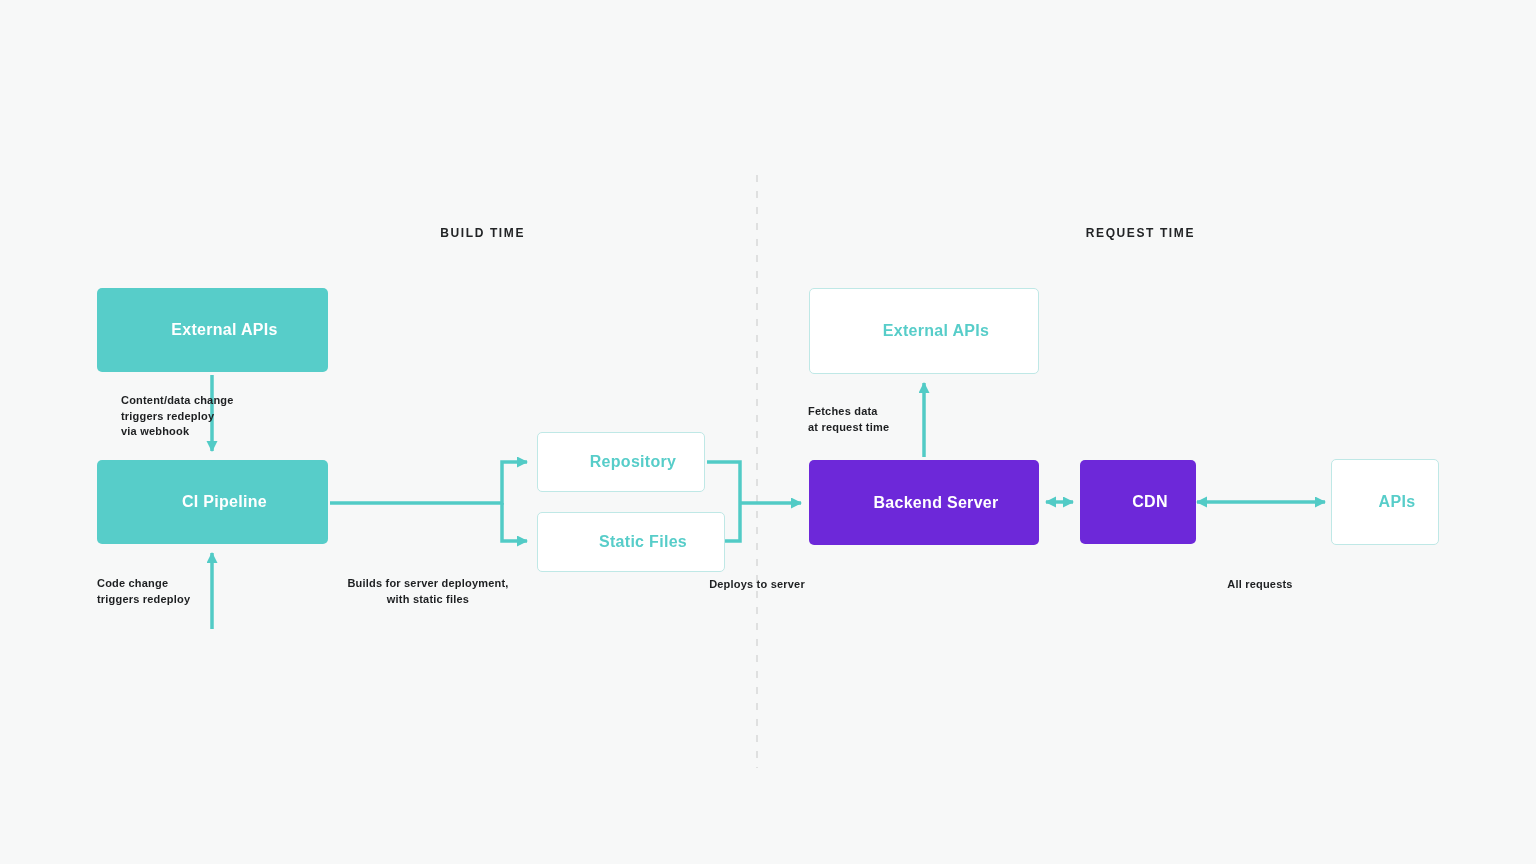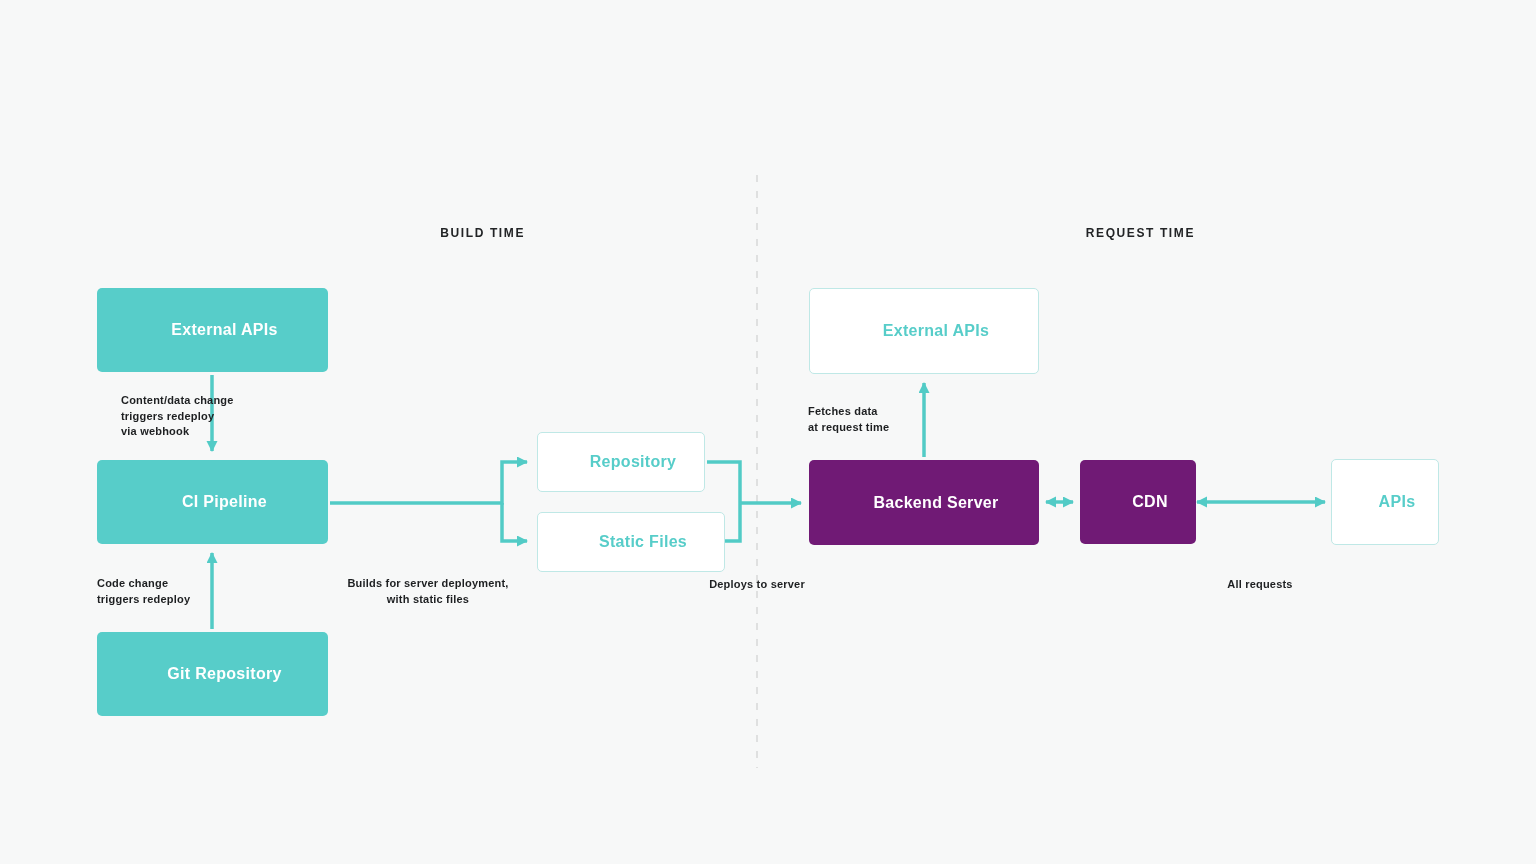--- a/index.html
+++ b/index.html
@@ -44,21 +44,21 @@
     font-weight: 700;
     letter-spacing: 0.3px;
     text-align: center;
     padding-left: 24px;
   }
   .node.teal {
     background: #57cdc9;
     color: #ffffff;
   }
   .node.dark {
-    background: #701a75;
+    background: #6d28d9;
     color: #ffffff;
   }
   .node.outline {
     background: #ffffff;
     border: 1px solid #bfe8e6;
     color: #57cdc9;
   }
 
   .edge-label {
     position: absolute;
@@ -113,21 +113,20 @@
       <path d="M1197 502 H1325" marker-start="url(#ah)" marker-end="url(#ah)"></path>
     </g>
   </svg>
 
 
   <div class="section-label build">BUILD TIME</div>
   <div class="section-label request">REQUEST TIME</div>
 
   <div class="node teal" style="left:97px; top:288px; width:231px; height:84px;">External APIs</div>
   <div class="node teal" style="left:97px; top:460px; width:231px; height:84px;text-align:right;">CI Pipeline</div>
-  <div class="node teal" style="left:97px; top:632px; width:231px; height:84px;">Git Repository</div>
   <div class="node outline" style="left:537px; top:432px; width:168px; height:60px;">Repository</div>
   <div class="node outline" style="left:537px; top:512px; width:188px; height:60px;">Static Files</div>
 
   <div class="node outline" style="left:809px; top:288px; width:230px; height:86px;">External APIs</div>
   <div class="node dark" style="left:809px; top:460px; width:230px; height:85px;">Backend Server</div>
   <div class="node dark" style="left:1080px; top:460px; width:116px; height:84px;">CDN</div>
   <div class="node outline" style="left:1331px; top:459px; width:108px; height:86px;">APIs</div>
 
   <div class="edge-label" style="left:97px; top:393px;margin-left:24px;">Content/data change
 triggers redeploy

